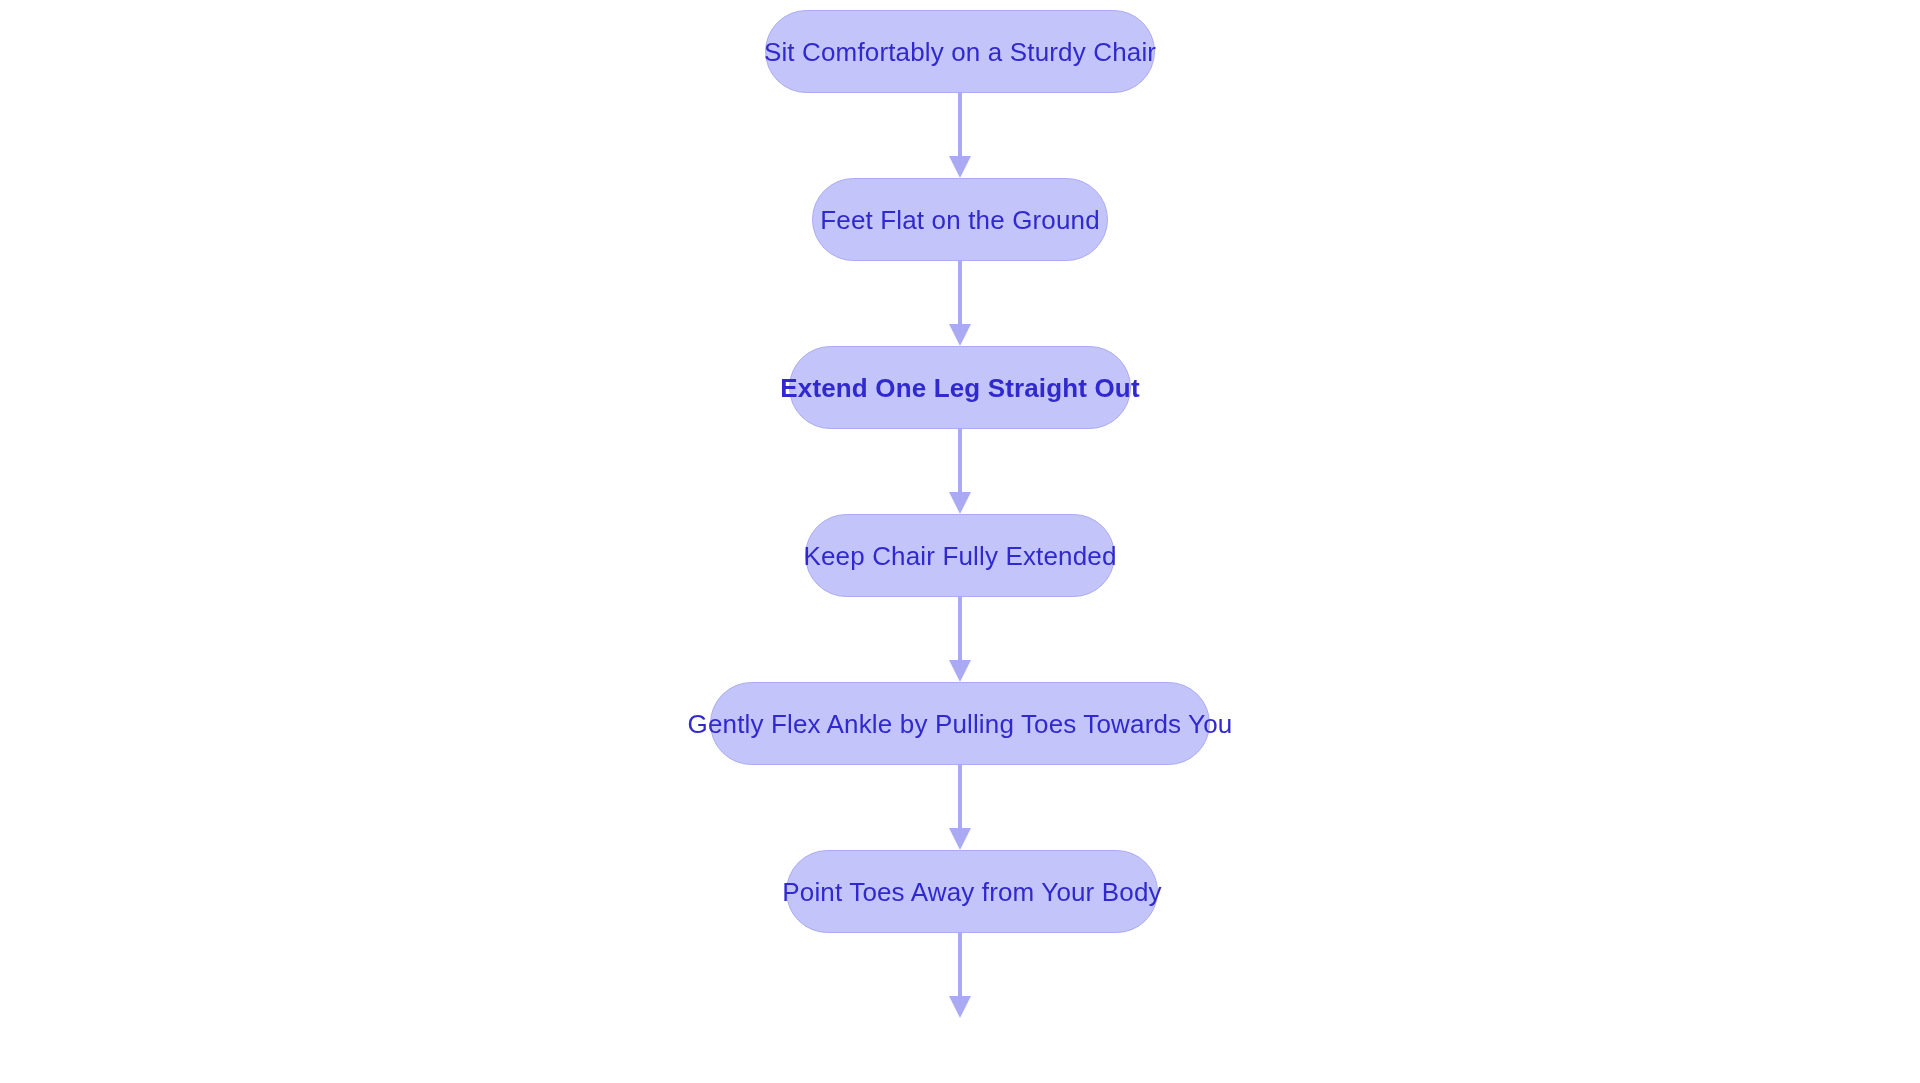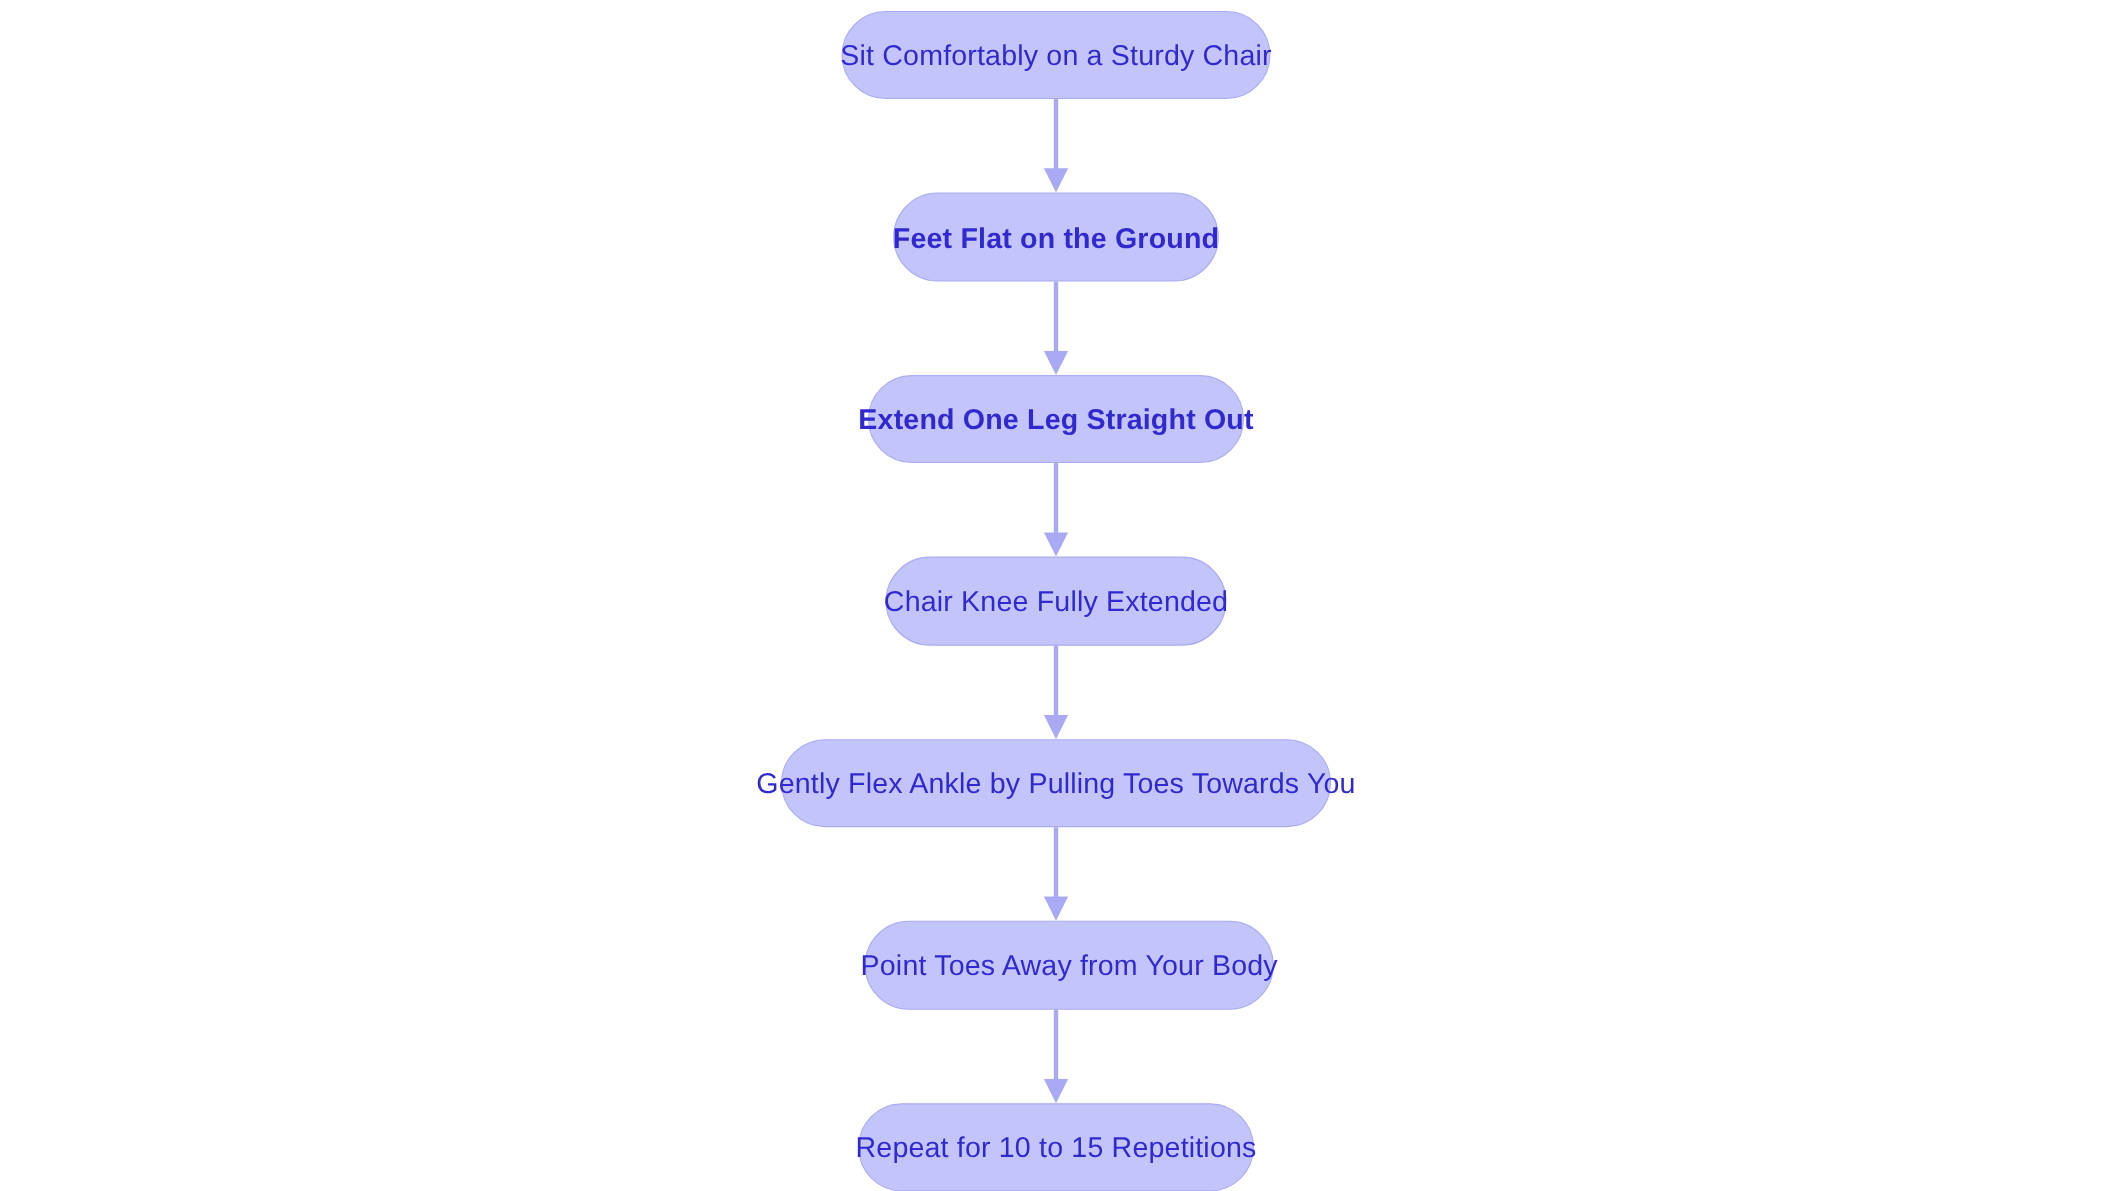--- a/index.html
+++ b/index.html
@@ -74,21 +74,21 @@
     top: 63px;
     width: 0;
     height: 0;
     border-left: 11px solid transparent;
     border-right: 11px solid transparent;
     border-top: 22px solid #a9aaf3;
   }
 
   
   .w-n0 { width: 390px; }
-  .w-n1 { width: 296px; font-weight: bold; }
+  .w-n1 { width: 296px; }
   .w-n2 { width: 342px; font-weight: bold; }
   .w-n3 { width: 310px; }
   .w-n4 { width: 500px; }
   .w-n5 { width: 372px; margin-left: 24px; }
   .w-n6 { width: 360px; }
 
   .spacer-top { height: 10px; flex: none; }
 </style>
 </head>
 <body>
@@ -112,37 +112,36 @@
       <span class="conn-head"></span>
     </div>
 
     <div class="flow-node w-n2">Extend One Leg Straight Out</div>
 
     <div class="flow-connector">
       <span class="conn-line"></span>
       <span class="conn-head"></span>
     </div>
 
-    <div class="flow-node w-n3">Chair Knee Fully Extended</div>
+    <div class="flow-node w-n3">Keep Chair Fully Extended</div>
 
     <div class="flow-connector">
       <span class="conn-line"></span>
       <span class="conn-head"></span>
     </div>
 
     <div class="flow-node w-n4">Gently Flex Ankle by Pulling Toes Towards You</div>
 
     <div class="flow-connector">
       <span class="conn-line"></span>
       <span class="conn-head"></span>
     </div>
 
     <div class="flow-node w-n5">Point Toes Away from Your Body</div>
 
     <div class="flow-connector">
       <span class="conn-line"></span>
       <span class="conn-head"></span>
     </div>
 
-    <div class="flow-node w-n6">Repeat for 10 to 15 Repetitions</div>
 
   </div>
 </div>
 
 </body></html>

